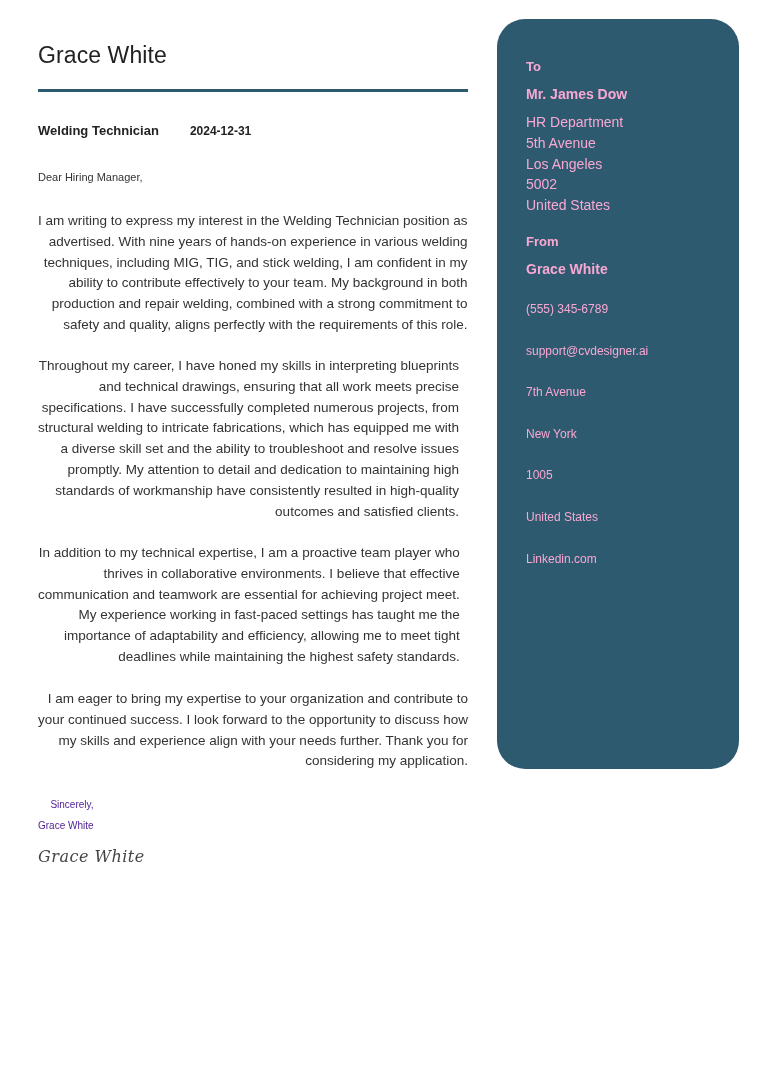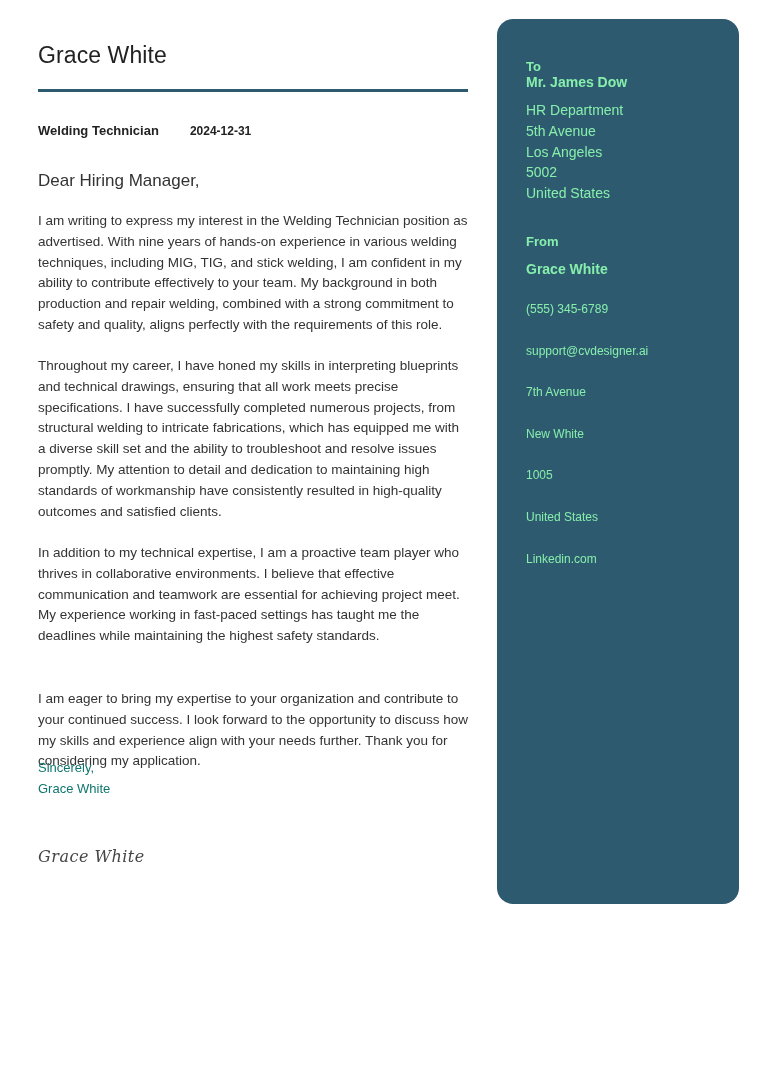--- a/index.html
+++ b/index.html
@@ -4,26 +4,26 @@
 <style>
   html, body { margin:0; padding:0; }
   body { width:768px; height:1078px; background:#ffffff; position:relative; overflow:hidden;
          font-family:"Liberation Sans", "DejaVu Sans", sans-serif; color:#333333; }
   .main { position:absolute; left:38px; top:0; width:430px; }
   .name { position:absolute; left:0; top:42px; font-size:23px; color:#222; white-space:nowrap; letter-spacing:0.1px; }
   .rule { position:absolute; left:0; top:89px; width:430px; height:3px; background:#2e5a6f; }
   .jobline { position:absolute; left:0; top:123px; width:430px; display:flex; justify-content:flex-start; align-items:baseline; }
   .job { font-size:13px; font-weight:bold; color:#222; }
   .date { font-size:12px; font-weight:bold; color:#222;margin-left:31px; }
-  .greeting { position:absolute; left:0; top:171px; font-size:17px; color:#333; }
+  .greeting { position:absolute; left:0; top:171px; font-size:11px; color:#333; }
   .para { position:absolute; left:0; font-size:13.5px; line-height:20.8px; color:#333; }
-  .line { display:block; white-space:nowrap; }
-  .closing { position:absolute; left:0; top:758px; font-size:13px; line-height:20.8px; color:#0f766e; }
+  .line { display:block; white-space:nowrap;text-align:right; }
+  .closing { position:absolute; left:0; top:795px; font-size:10px; line-height:20.8px; color:#4c1d95; }
   .sig { position:absolute; left:0; top:847px; font-family:"DejaVu Serif", serif; font-style:italic; font-size:16px; color:#444; letter-spacing:0.5px; }
-  .side { position:absolute; left:497px; top:19px; width:242px; height:885px; background:#2e5a6f; border-radius:16px; color:#86efac; }
+  .side { position:absolute; left:497px; top:19px; width:242px; height:750px; background:#2e5a6f; border-radius:28px; color:#f9a8d4; }
   .side .sec { position:absolute; left:29px; }
   .lbl { font-size:13px; font-weight:bold; }
   .to-name { font-size:14px; font-weight:bold; }
   .to-line { font-size:14px; line-height:20.8px; display:block; }
   .from-line { font-size:12px; line-height:18.6px; display:block;margin-top:23px; }
 </style>
 </head>
 <body>
 
 <div class="main">
@@ -53,56 +53,57 @@
     <span class="line">promptly. My attention to detail and dedication to maintaining high</span>
     <span class="line">standards of workmanship have consistently resulted in high-quality</span>
     <span class="line">outcomes and satisfied clients.</span>
   </div>
 
   <div class="para" style="top:543px">
     <span class="line">In addition to my technical expertise, I am a proactive team player who</span>
     <span class="line">thrives in collaborative environments. I believe that effective</span>
     <span class="line">communication and teamwork are essential for achieving project meet.</span>
     <span class="line">My experience working in fast-paced settings has taught me the</span>
+    <span class="line">importance of adaptability and efficiency, allowing me to meet tight</span>
     <span class="line">deadlines while maintaining the highest safety standards.</span>
   </div>
 
   <div class="para" style="top:689px">
     <span class="line">I am eager to bring my expertise to your organization and contribute to</span>
     <span class="line">your continued success. I look forward to the opportunity to discuss how</span>
     <span class="line">my skills and experience align with your needs further. Thank you for</span>
     <span class="line">considering my application.</span>
   </div>
 
   <div class="closing">
     <span class="line">Sincerely,</span>
     <span class="line">Grace White</span>
   </div>
   <div class="sig">Grace White</div>
 </div>
 
 <div class="side">
   <div class="sec" style="top:40px">
     <div class="lbl">To</div>
-    <div class="to-name" style="">Mr. James Dow</div>
+    <div class="to-name" style="margin-top:12px">Mr. James Dow</div>
     <div style="margin-top:10px">
       <span class="to-line">HR Department</span>
       <span class="to-line">5th Avenue</span>
       <span class="to-line">Los Angeles</span>
       <span class="to-line">5002</span>
       <span class="to-line">United States</span>
     </div>
   </div>
 
   <div class="sec" style="top:215px">
     <div class="lbl">From</div>
     <div class="to-name" style="margin-top:12px">Grace White</div>
     <div style="margin-top:2px">
       <span class="from-line">(555) 345-6789</span>
       <span class="from-line">support@cvdesigner.ai</span>
       <span class="from-line">7th Avenue</span>
-      <span class="from-line">New White</span>
+      <span class="from-line">New York</span>
       <span class="from-line">1005</span>
       <span class="from-line">United States</span>
       <span class="from-line">Linkedin.com</span>
     </div>
   </div>
 </div>
 
 </body></html>

